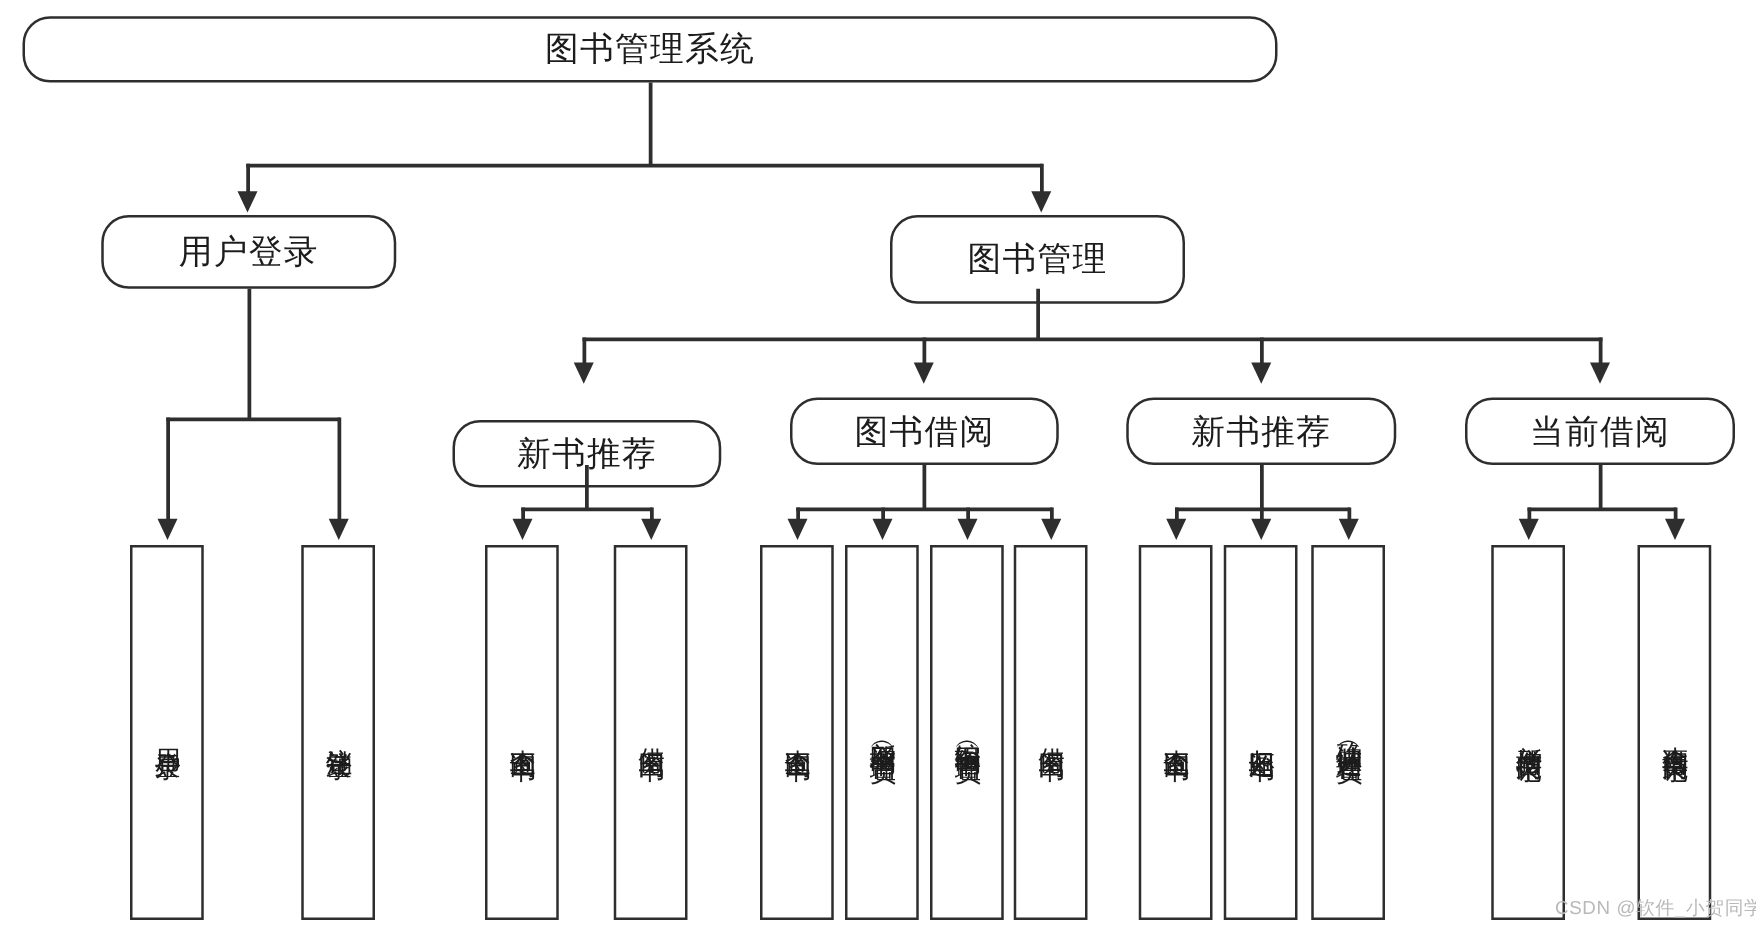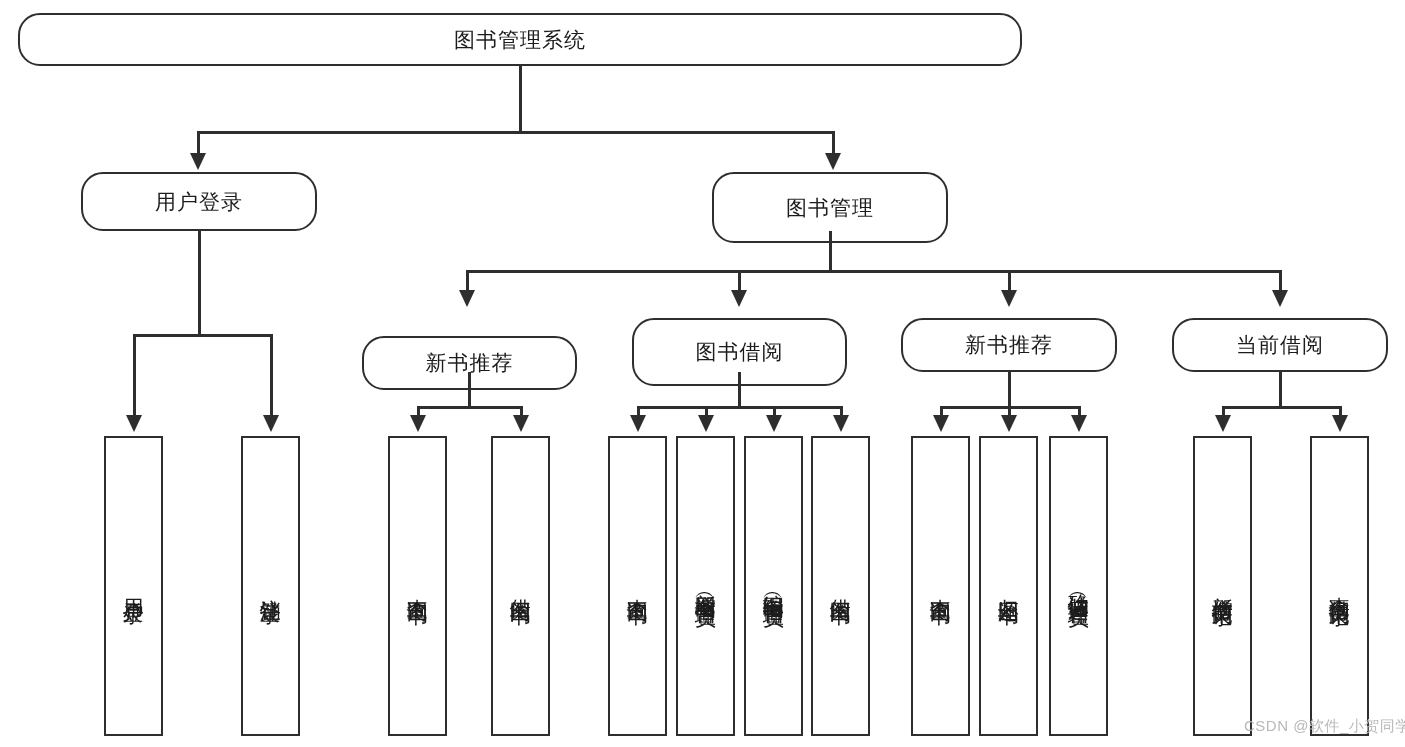--- a/index.html
+++ b/index.html
@@ -21,21 +21,21 @@
     position: absolute;
     box-sizing: border-box;
     border: 2.5px solid #2e2e2e;
     background: #ffffff;
     display: flex;
     align-items: center;
     justify-content: center;
     color: #1c1c1c;
   }
   .node-h {
-    font-size: 21px;
+    font-size: 27px;
     letter-spacing: 1px;
     line-height: 1.2;
     border-radius: 22px;
   }
   .node-v {
     writing-mode: vertical-rl;
     text-orientation: upright;
     font-size: 21px;
     line-height: 1.12;
     letter-spacing: 2px;
@@ -105,21 +105,21 @@
   <div class="vline" style="left:738px; top:270px; height:22px;"></div>
   <div class="arrow" style="left:731px; top:290px;"></div>
   <div class="vline" style="left:1008px; top:270px; height:22px;"></div>
   <div class="arrow" style="left:1001px; top:290px;"></div>
   <div class="vline" style="left:1279px; top:270px; height:22px;"></div>
   <div class="arrow" style="left:1272px; top:290px;"></div>
 
   <div class="node node-h" style="left:362px; top:336px; width:215px; height:54px;">
     <span>新书推荐</span>
   </div>
-  <div class="node node-h" style="left:632px; top:318px; width:215px; height:68px;">
+  <div class="node node-h" style="left:632px; top:318px; width:215px; height:54px;">
     <span>图书借阅</span>
   </div>
   <div class="node node-h" style="left:901px; top:318px; width:216px; height:54px;">
     <span>新书推荐</span>
   </div>
   <div class="node node-h" style="left:1172px; top:318px; width:216px; height:54px;">
     <span>当前借阅</span>
   </div>
 
   <div class="vline" style="left:468px; top:372px; height:36px;"></div>

